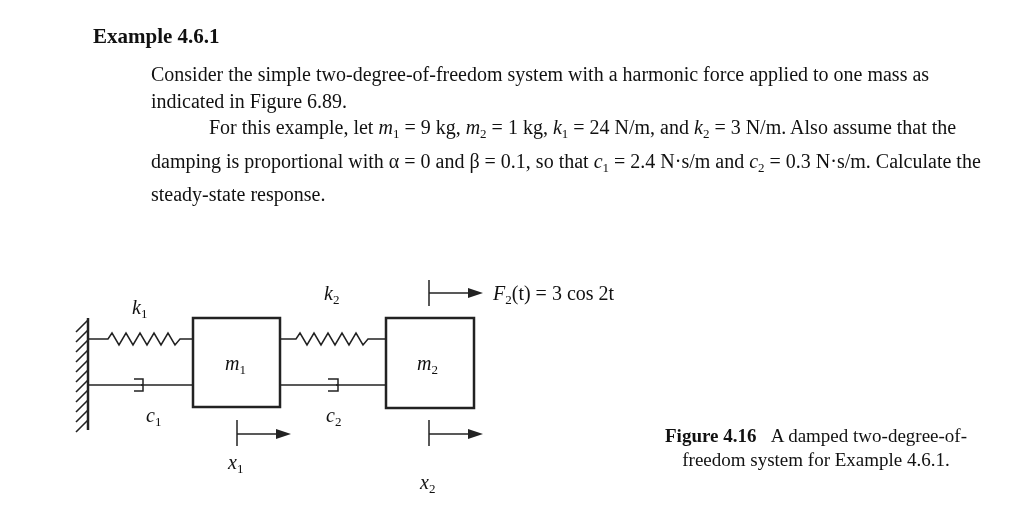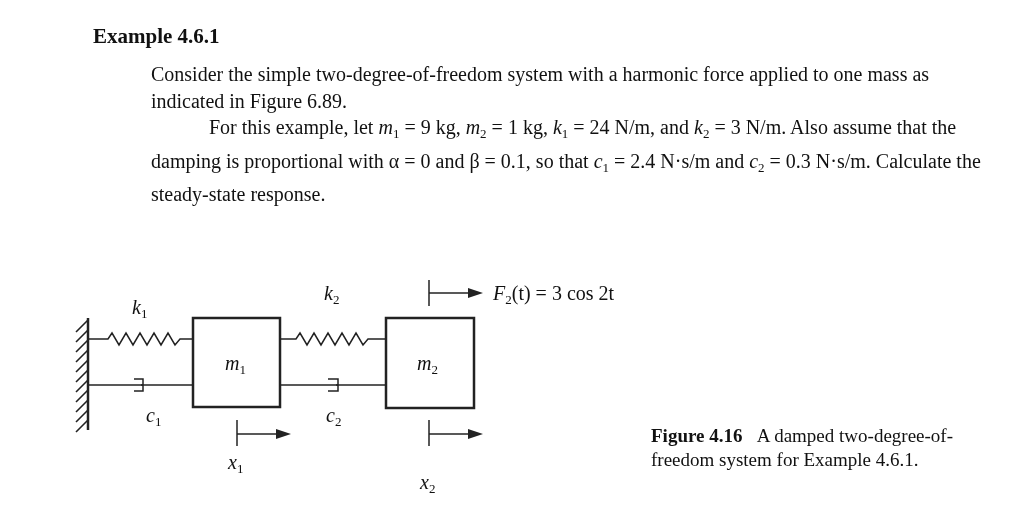--- a/index.html
+++ b/index.html
@@ -8,21 +8,21 @@
   .heading { position:absolute; left:93px; top:24px; font-weight:bold; font-size:21px; }
   .para { position:absolute; left:151px; width:830px; font-size:20px; line-height:26.5px; }
   .p1 { top:61px; }
   .p2 { top:114px;font-family:Liberation Serif, serif; }
   .indent { display:inline-block; width:58px; }
   .m { font-style:italic; }
   sub { font-size:13px; vertical-align:-4px; font-style:normal; }
   svg { position:absolute; left:0; top:0; }
   .lbl { position:absolute; font-size:20px; font-style:italic; }
   .flbl { position:absolute; left:493px; top:282px; font-size:20px; }
-  .caption { position:absolute; left:651px; top:424px; font-size:19px; line-height:24px; width:330px; }
+  .caption { position:absolute; left:651px; top:424px; font-size:19px; line-height:24px; width:330px;text-align:center; }
   .caption b { font-weight:bold; }
 </style>
 </head>
 <body>
 
 <div class="heading">Example 4.6.1</div>
 
 <div class="para p1">Consider the simple two-degree-of-freedom system with a harmonic force applied to one mass as indicated in Figure 6.89.</div>
 
 <div class="para p2">

